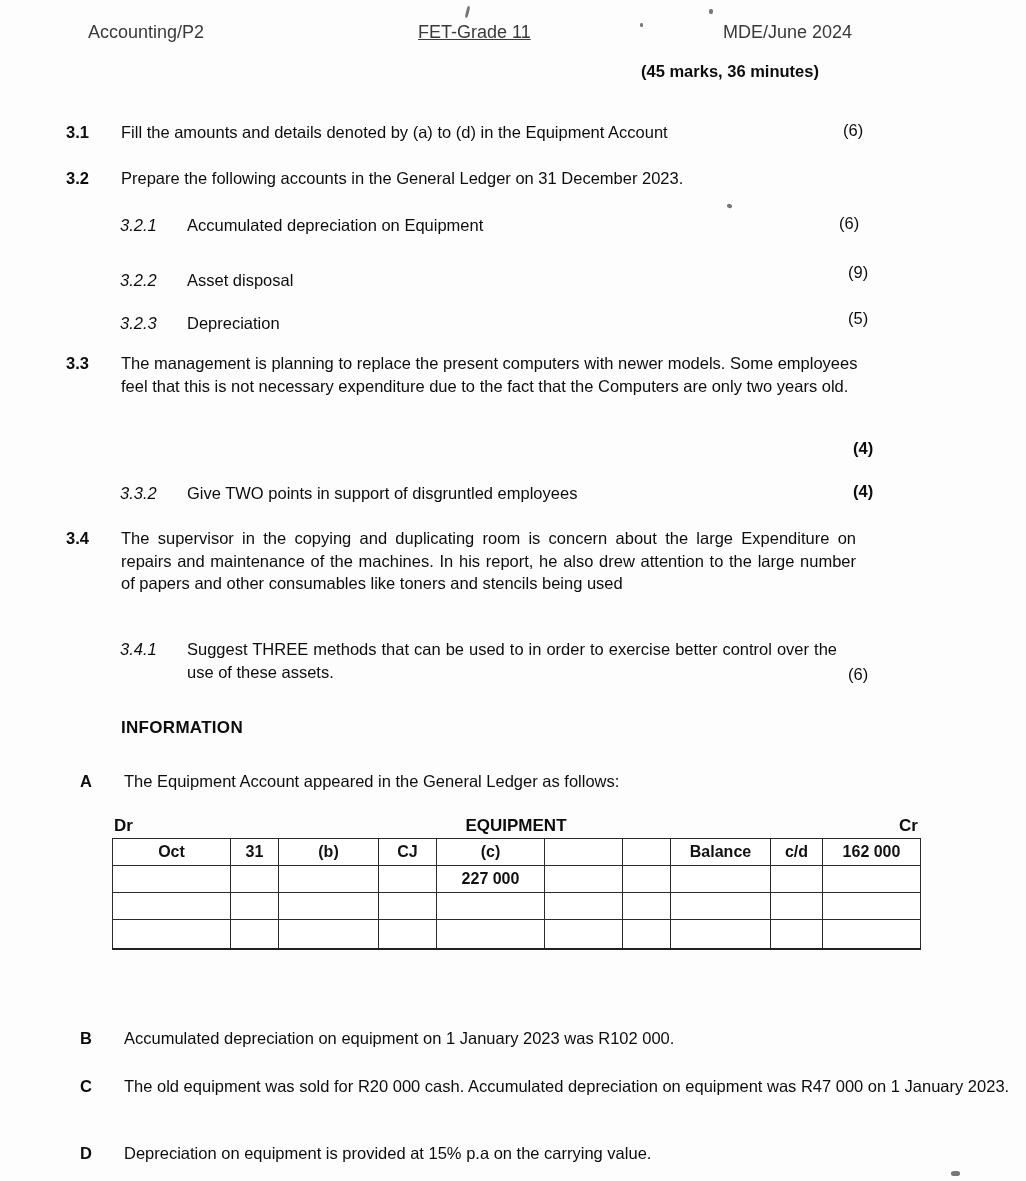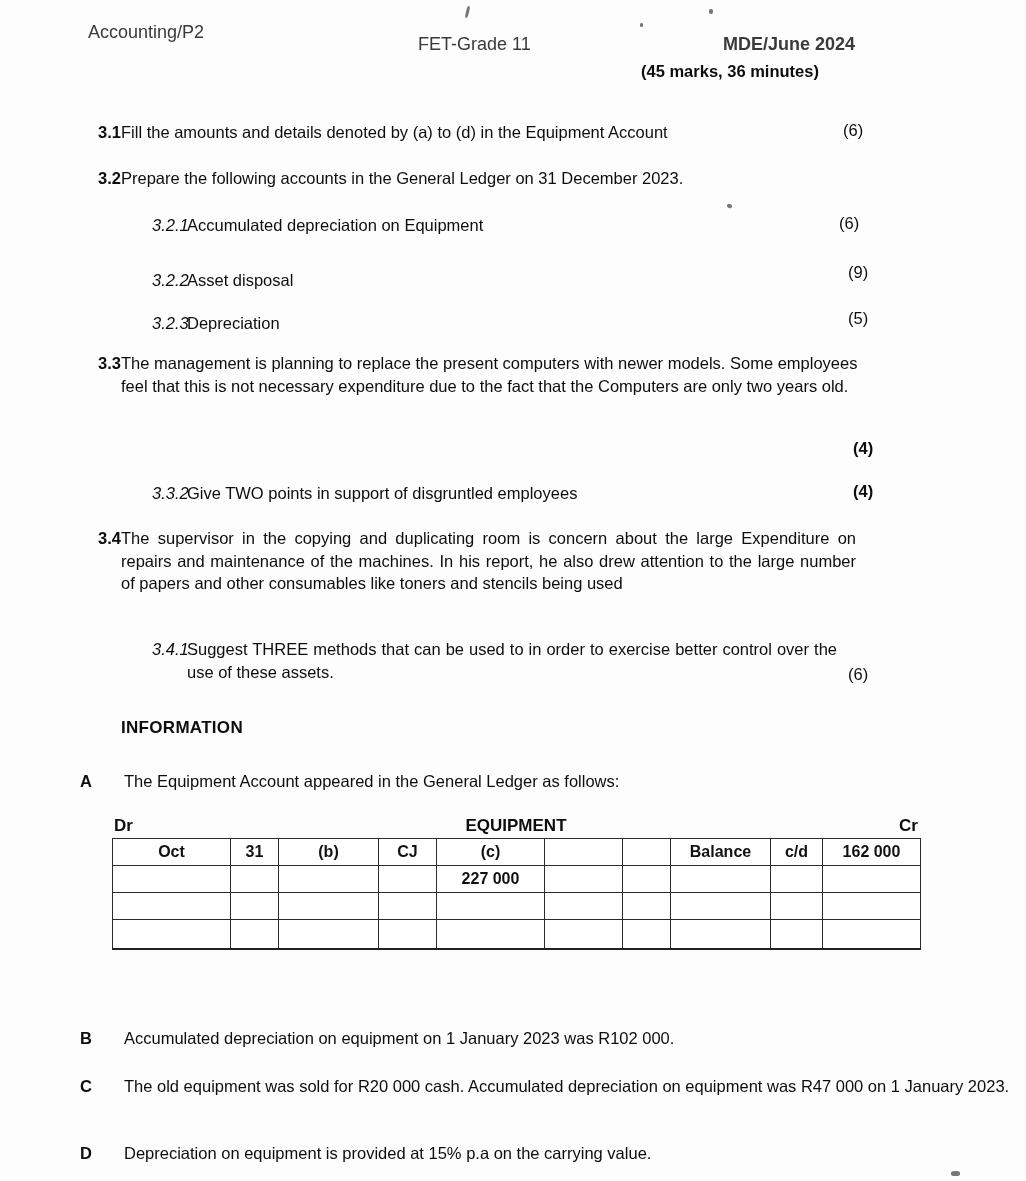--- a/index.html
+++ b/index.html
@@ -28,27 +28,27 @@
     filter: blur(0.25px);
   }
   .runhead .rh-left {
     position: absolute;
     left: 88px;
     top: 0;
   }
   .runhead .rh-center {
     position: absolute;
     left: 418px;
-    top: 12px;
+    top: 0;
+    text-decoration: underline;
   }
   .runhead .rh-right {
     position: absolute;
     left: 723px;
-    top: 12px;
-    font-weight: bold;
+    top: 0;
   }
   .speck {
     position: absolute;
     background: #777;
     border-radius: 40%;
   }
   .sp1 { left: 466px; top: 6px; width: 3px; height: 12px; transform: rotate(14deg); }
   .sp2 { left: 709px; top: 9px; width: 4px; height: 5px; }
   .sp3 { left: 640px; top: 23px; width: 3px; height: 4px; }
   .sp4 { left: 727px; top: 204px; width: 5px; height: 4px; transform: rotate(20deg); }
@@ -73,21 +73,20 @@
 
   
   .item {
     position: absolute;
     font-size: 16.5px;
     line-height: 22.5px;
   }
   .item .num {
     position: absolute;
     font-weight: bold;
-    margin-left: 32px;
   }
   .item .body {
     display: block;
   }
   .marks {
     position: absolute;
     font-size: 16.5px;
   }
   .marks.bold { font-weight: bold; }
 

